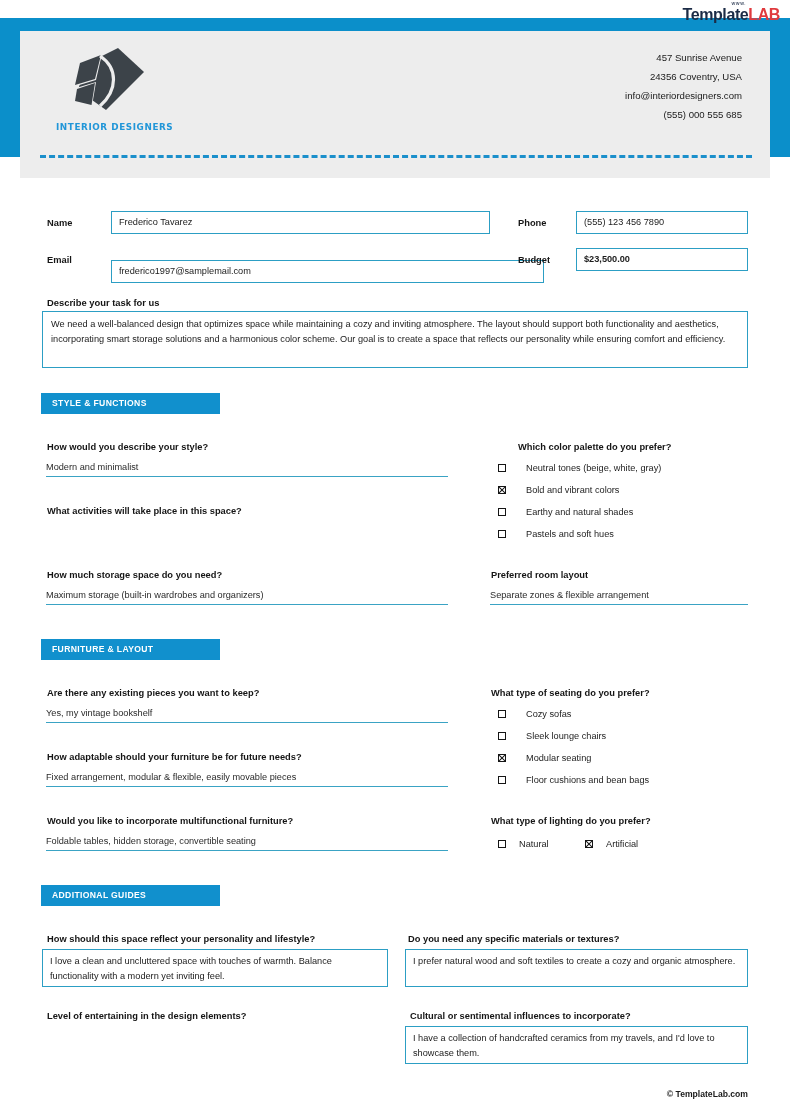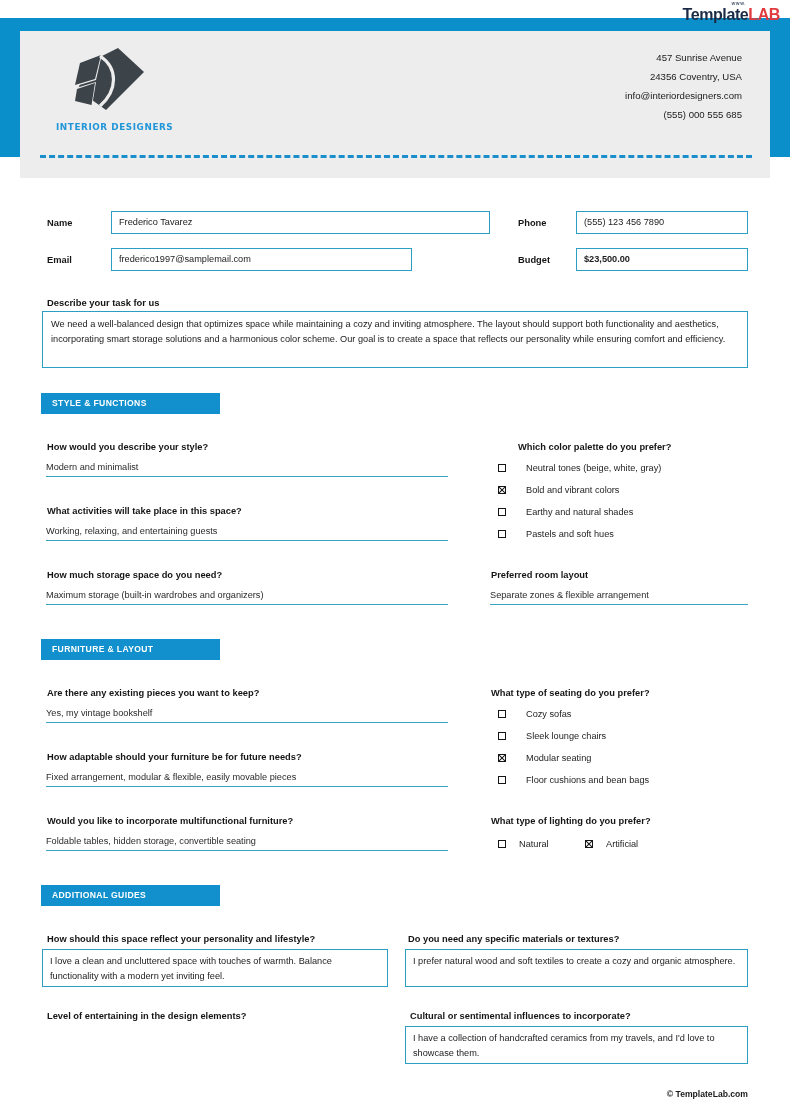--- a/index.html
+++ b/index.html
@@ -237,37 +237,36 @@
     <div>(555) 000 555 685</div>
   </div>
 
   <div class="fld-label" style="left:47px; top:218px;">Name</div>
   <div class="box" style="left:111px; top:211px; width:379px; height:23px;">Frederico Tavarez</div>
 
   <div class="fld-label" style="left:518px; top:218px;">Phone</div>
   <div class="box" style="left:576px; top:211px; width:172px; height:23px;">(555) 123 456 7890</div>
 
   <div class="fld-label" style="left:47px; top:255px;">Email</div>
-  <div class="box" style="left:111px; top:248px; width:301px; height:23px;">frederico1997@samplemail.com</div>
+  <div class="box" style="left:111px; top:260px; width:433px; height:23px;">frederico1997@samplemail.com</div>
 
   <div class="fld-label" style="left:518px; top:255px;">Budget</div>
   <div class="box bold" style="left:576px; top:248px; width:172px; height:23px;">$23,500.00</div>
 
   <div class="sec-label" style="left:47px; top:297px;">Describe your task for us</div>
   <div class="box" style="left:42px; top:311px; width:706px; height:57px; padding:5px 8px; line-height:14.5px; white-space:normal;">We need a well-balanced design that optimizes space while maintaining a cozy and inviting atmosphere. The layout should support both functionality and aesthetics, incorporating smart storage solutions and a harmonious color scheme. Our goal is to create a space that reflects our personality while ensuring comfort and efficiency.</div>
 
   <div class="sec-bar" style="top:393px;">
     <span>STYLE &amp; FUNCTIONS</span>
   </div>
 
   <div class="q" style="left:47px; top:442px;">How would you describe your style?</div>
   <div class="a" style="left:46px; top:462px; width:402px;">Modern and minimalist</div>
 
   <div class="q" style="left:47px; top:506px;">What activities will take place in this space?</div>
-  <div class="a" style="left:46px; top:526px; width:402px;">Working, relaxing, and entertaining guests</div>
 
   <div class="q" style="left:47px; top:570px;">How much storage space do you need?</div>
   <div class="a" style="left:46px; top:590px; width:402px;">Maximum storage (built-in wardrobes and organizers)</div>
 
   <div class="q" style="left:518px; top:442px;">Which color palette do you prefer?</div>
 
   <div class="cb-row" style="left:498px; top:463px;">
     <span class="cbox"></span>
     <span class="cb-label">Neutral tones (beige, white, gray)</span>
   </div>

